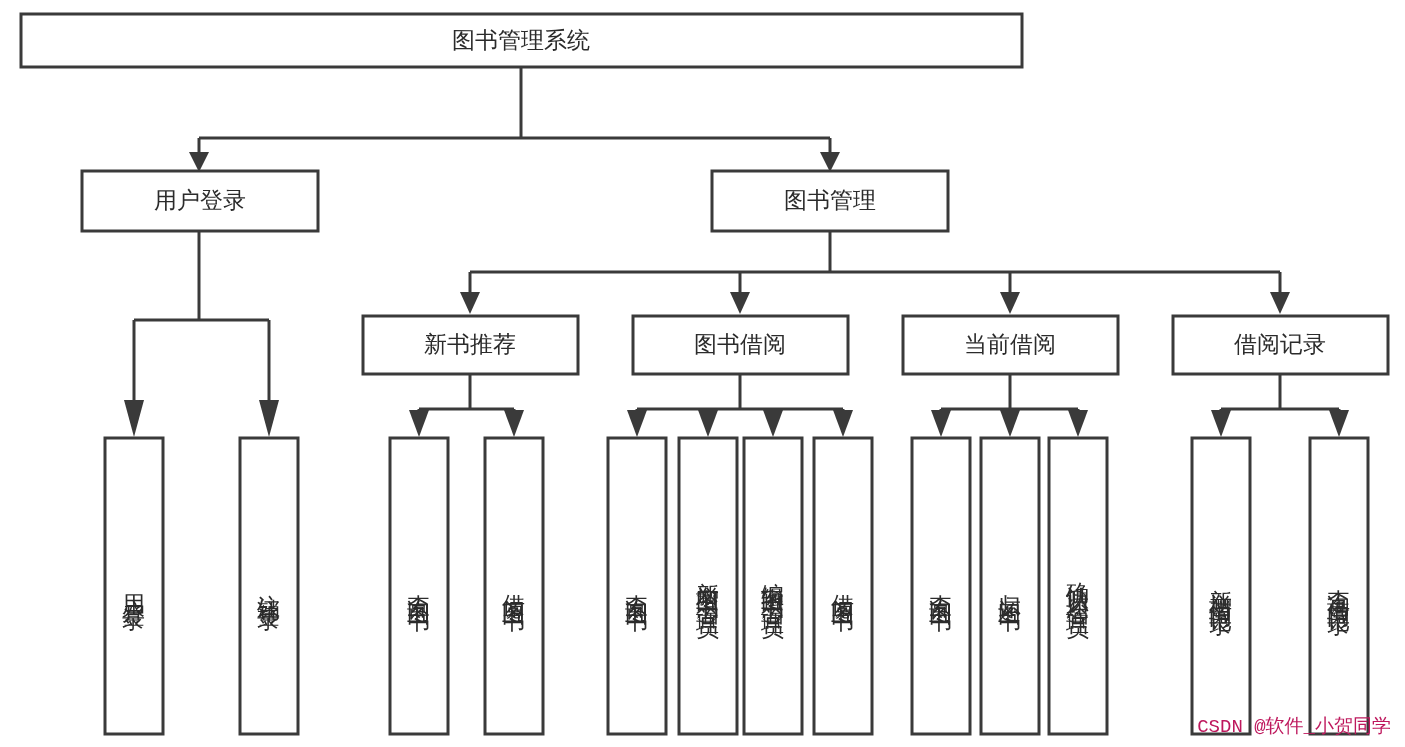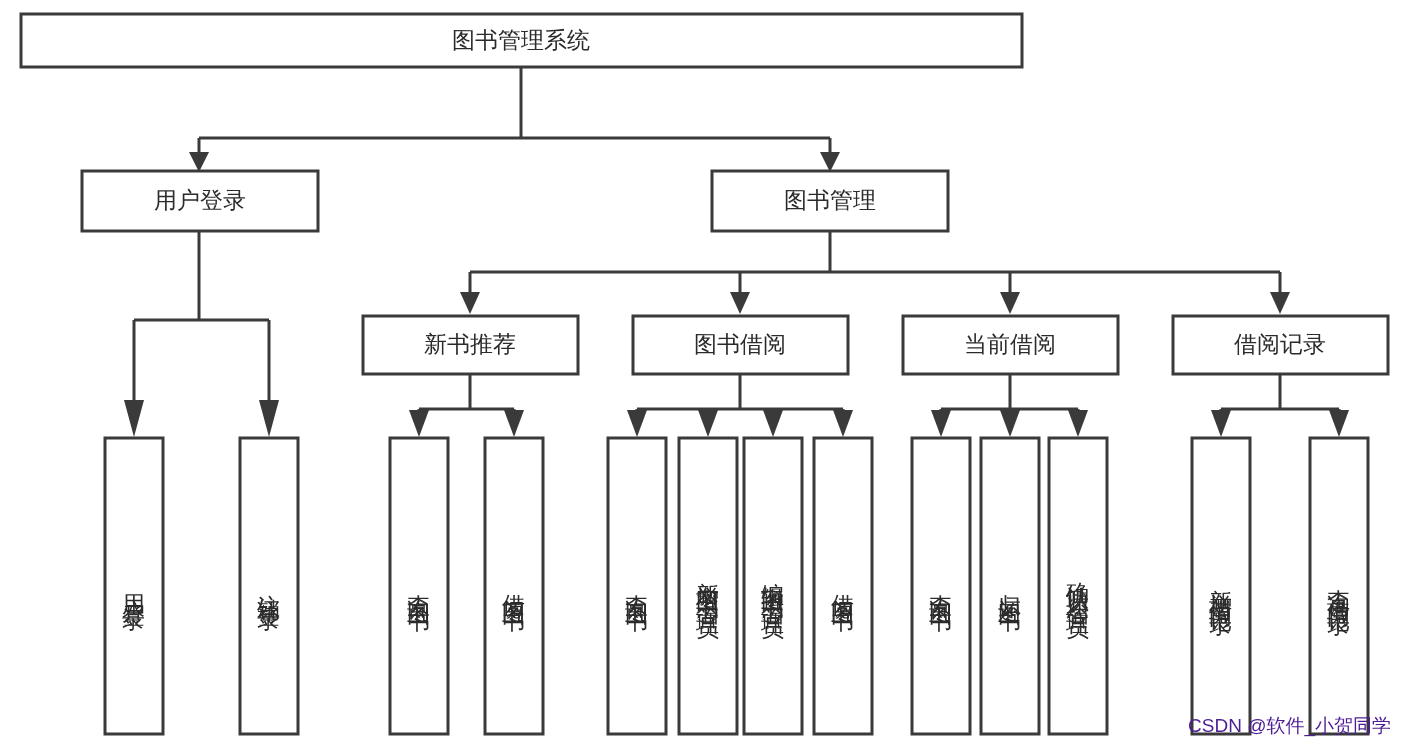--- a/index.html
+++ b/index.html
@@ -53,23 +53,23 @@
     fill: #2b2b2b;
     writing-mode: vertical-rl;
     text-orientation: upright;
     letter-spacing: 5px;
     text-anchor: middle;
   }
   .watermark {
     position: absolute;
     right: 14px;
     bottom: 8px;
-    font-family: Liberation Sans, sans-serif;
+    font-family: Liberation Mono, monospace;
     font-size: 19px;
-    color: #4c1d95;
+    color: #be185d;
     white-space: nowrap;
     pointer-events: none;
     margin-left: 19px;
   }
 </style>
 </head>
 <body>
 
 <div id="diagram-root">
 <svg class="diagram" viewBox="0 0 1405 747" xmlns="http://www.w3.org/2000/svg">

